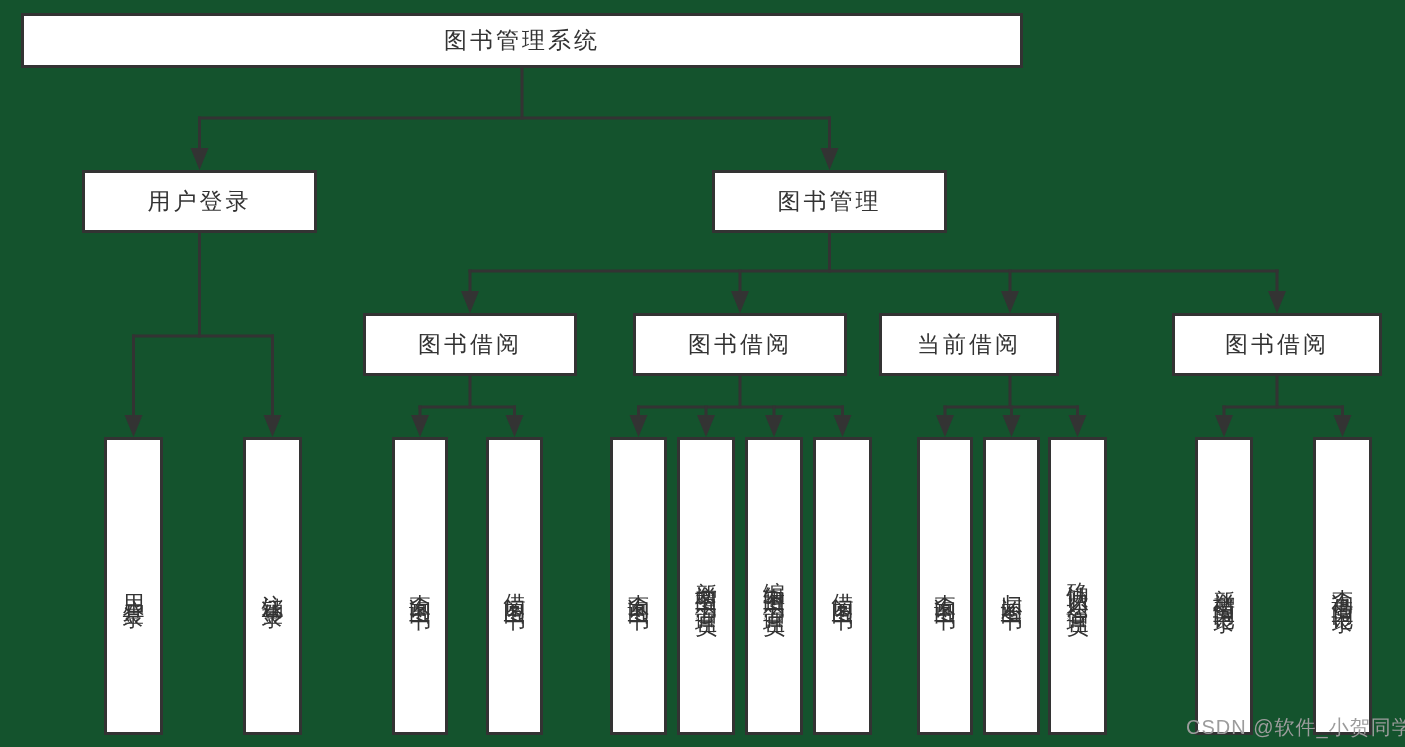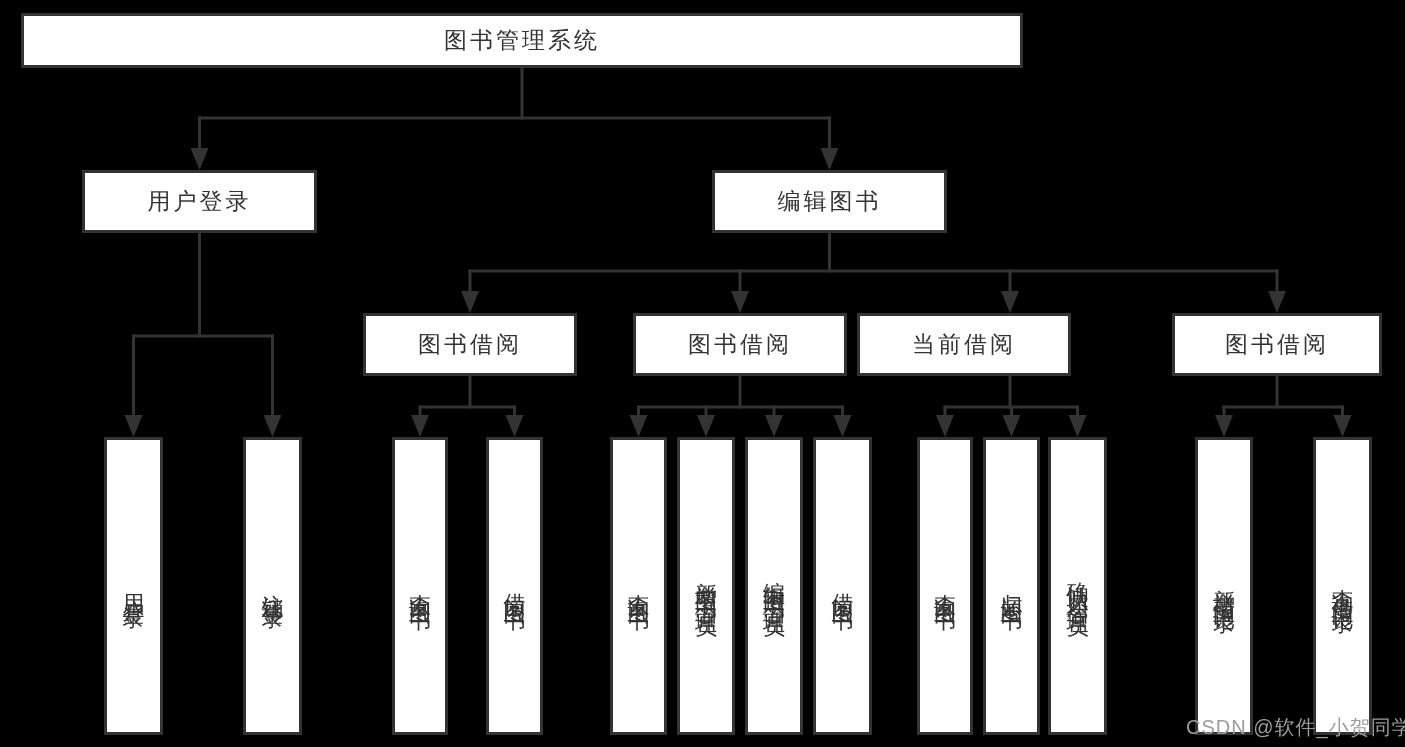--- a/index.html
+++ b/index.html
@@ -1,20 +1,20 @@
 <!DOCTYPE html>
 <html style="--line: #333333; --text: #333333; --watermark: #9c9c9c;"><head>
 <meta charset="utf-8">
 <style>
   html, body { margin: 0; padding: 0; background: #ffffff; }
   .stage {
     position: relative;
     width: 1405px;
     height: 747px;
-    background: #000000;
+    background: #14532d;
     overflow: hidden;
     font-family: "Liberation Sans", sans-serif;
     color: var(--text, #333333);
   }
   .wires {
     position: absolute;
     left: 0; top: 0;
     width: 1405px; height: 747px;
     color: var(--line, #333333);
     pointer-events: none;
@@ -120,30 +120,30 @@
   </svg>
 
   <div class="box hbox" style="left:21px; top:13px; width:1002px; height:55px">
     <span class="lbl">图书管理系统</span>
   </div>
 
   <div class="box hbox" style="left:82px; top:170px; width:235px; height:63px">
     <span class="lbl">用户登录</span>
   </div>
   <div class="box hbox" style="left:712px; top:170px; width:235px; height:63px">
-    <span class="lbl">编辑图书</span>
+    <span class="lbl">图书管理</span>
   </div>
 
   <div class="box hbox" style="left:363px; top:313px; width:214px; height:63px">
     <span class="lbl">图书借阅</span>
   </div>
   <div class="box hbox" style="left:633px; top:313px; width:214px; height:63px">
     <span class="lbl">图书借阅</span>
   </div>
-  <div class="box hbox" style="left:857px; top:313px; width:214px; height:63px">
+  <div class="box hbox" style="left:879px; top:313px; width:180px; height:63px">
     <span class="lbl">当前借阅</span>
   </div>
   <div class="box hbox" style="left:1172px; top:313px; width:210px; height:63px">
     <span class="lbl">图书借阅</span>
   </div>
 
   <div class="box vbox" style="left:104px; top:437px; width:59px; height:298px">
     <span class="lbl">用户登录</span>
   </div>
   <div class="box vbox" style="left:243px; top:437px; width:59px; height:298px">

